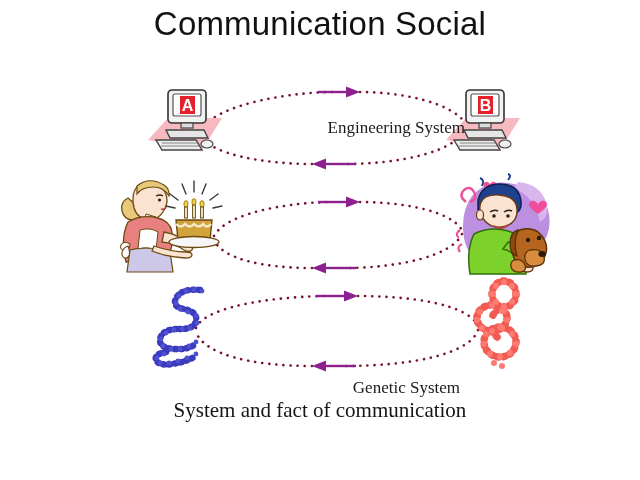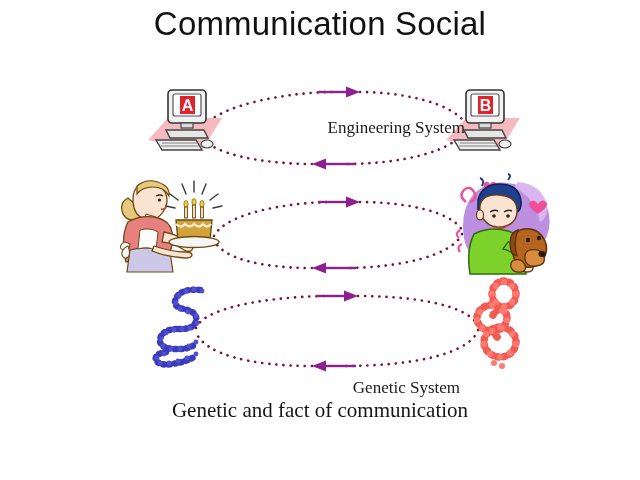--- a/index.html
+++ b/index.html
@@ -362,15 +362,15 @@
             <circle cx="46" cy="56" r="3"></circle>
           <circle cx="36" cy="88" r="3"></circle>
             <circle cx="28" cy="85" r="3"></circle>
         </g>
       </svg>
     </div>
 
     <div class="row-label" id="label-genetic">Genetic System</div>
   </div>
 
-  <div id="caption">Genetic and fact of communication</div>
+  <div id="caption">System and fact of communication</div>
 
 </div>
 
 </body></html>

